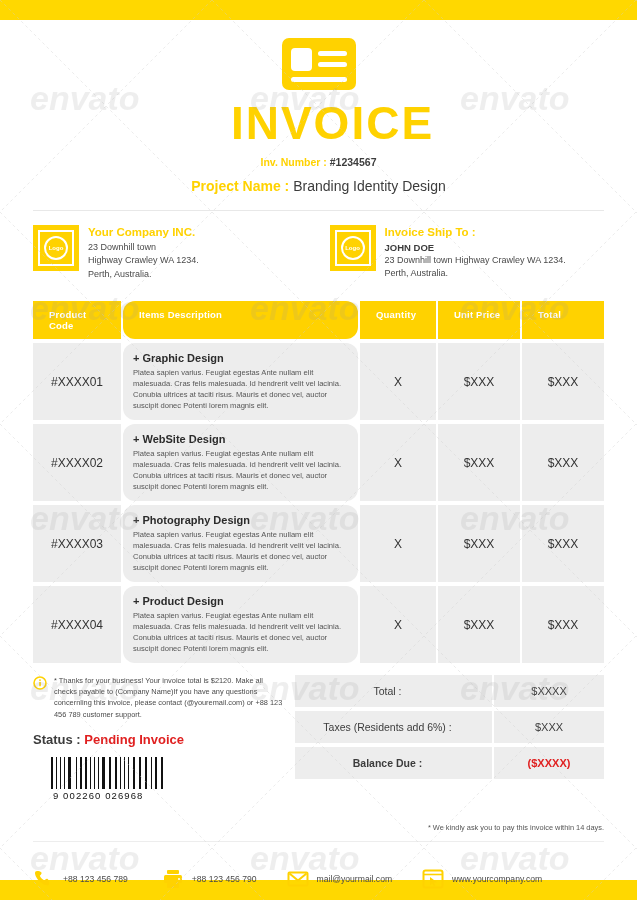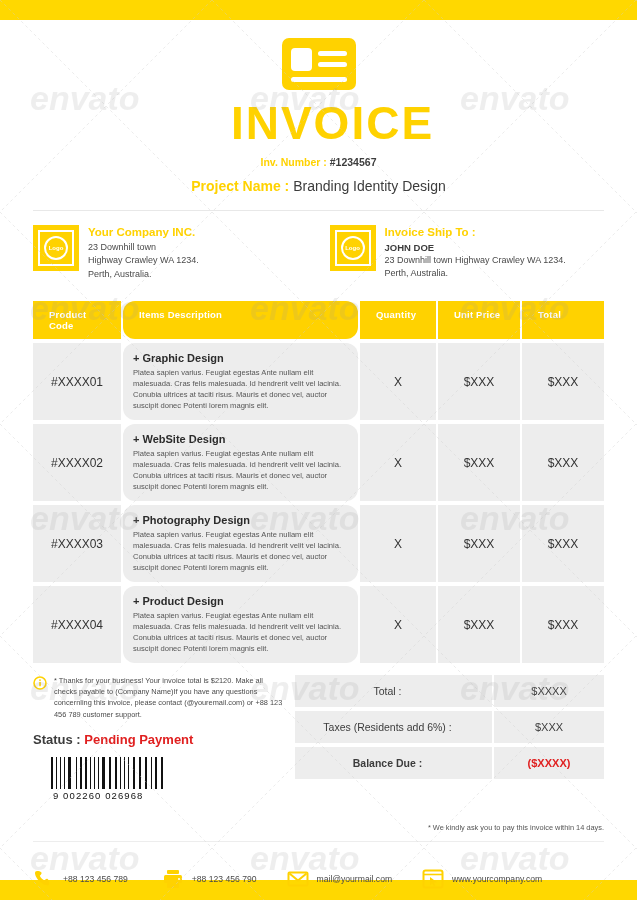--- a/index.html
+++ b/index.html
@@ -244,21 +244,21 @@
             <svg viewBox="0 0 14 14" width="14" height="14">
               <circle cx="7" cy="7" r="6" fill="none" stroke="#FFD200" stroke-width="1.6"></circle>
               <circle cx="7" cy="4.1" r="0.95" fill="#FFD200"></circle>
               <rect x="6.2" y="5.8" width="1.7" height="4.6" rx="0.8" fill="#FFD200"></rect>
             </svg>
           </div>
           <div class="note-text">* Thanks for your business! Your invoice total is $2120. Make all checks payable to (Company Name)If you have any questions concernling this invoice, please contact (@youremail.com) or +88 123 456 789 customer support.</div>
         </div>
         <div class="status">
           <span>Status :</span>
-          <span class="pending">Pending Payment</span>
+          <span class="pending">Pending Invoice</span>
         </div>
         <div class="barcode-wrap">
           <div class="barcode" id="barcode">
               <i style="width: 2px;"></i>
               <i style="width: 1px; background: transparent;"></i>
               <i style="width: 1px;"></i>
               <i style="width: 1px; background: transparent;"></i>
               <i style="width: 1px;"></i>
               <i style="width: 1px; background: transparent;"></i>
               <i style="width: 1px;"></i>

